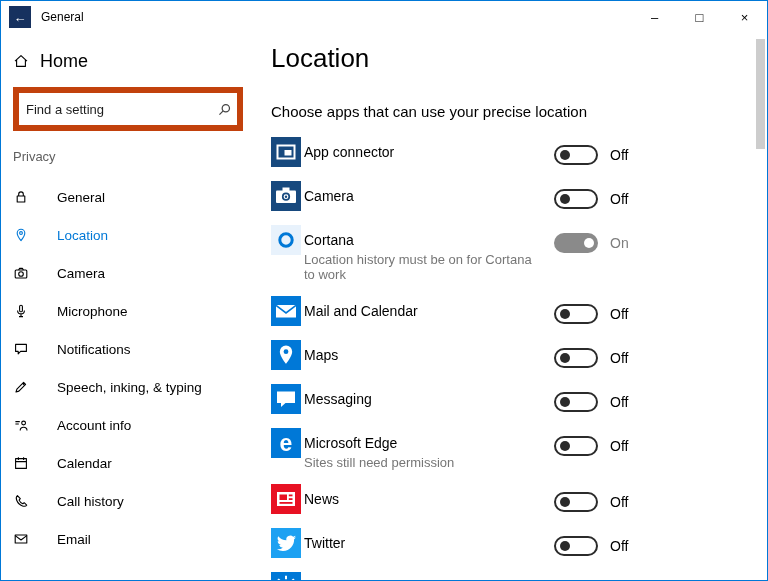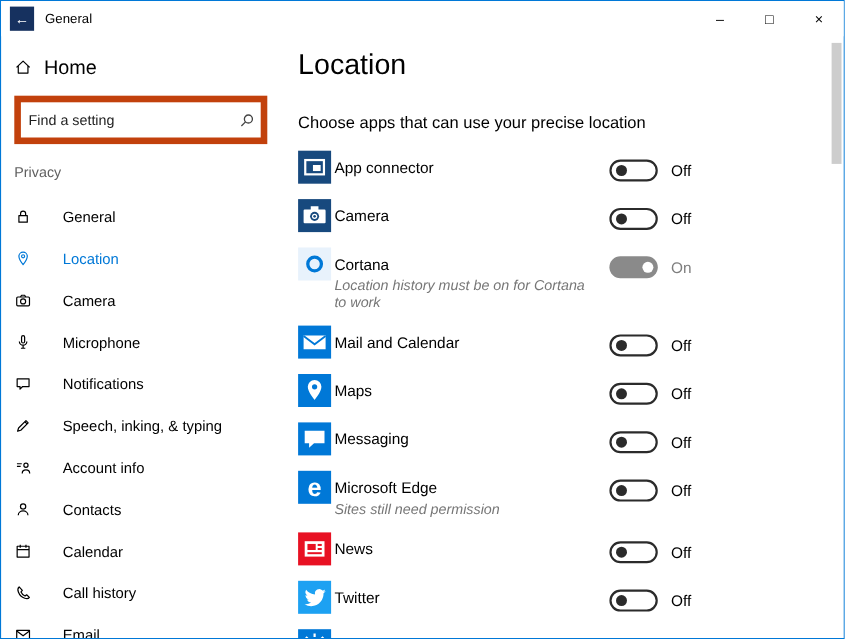--- a/index.html
+++ b/index.html
@@ -41,21 +41,21 @@
   
   .content { flex: 1; padding: 10px 0 0 16px; position: relative; overflow: hidden; }
   .page-title { font-size: 26px; font-weight: 300; line-height: 30px; }
   .page-subtitle { font-size: 15px; margin-top: 30px; line-height: 18px; }
   .apps { margin-top: 16px; }
   .app-row { display: flex; align-items: flex-start; margin-bottom: 14px; }
   .tile { width: 30px; height: 30px; flex: 0 0 30px; display: flex; align-items: center;
           justify-content: center; overflow: hidden; }
   .app-text { flex: 0 0 253px; width: 253px; padding-left: 3px; }
   .app-name { font-size: 14px; line-height: 20px; padding-top: 5px; }
-  .app-sub { font-size: 13px; color: #767676; line-height: 15px; margin-top: 2px; max-width: 238px; font-style: italic; }
+  .app-sub { font-size: 13px; color: #767676; line-height: 15px; margin-top: 2px; max-width: 238px; }
   .toggle-wrap { display: flex; align-items: center; margin-top: 8px; }
   .toggle { position: relative; width: 44px; height: 20px; border-radius: 10px; cursor: pointer; flex: 0 0 44px; }
   .toggle.off { border: 2px solid #2b2b2b; background: transparent; }
   .toggle.off::after { content: ""; position: absolute; left: 4px; top: 3px; width: 10px; height: 10px;
                        border-radius: 50%; background: #2b2b2b; }
   .toggle.on { background: #0078d7; }
   .toggle.on::after { content: ""; position: absolute; right: 4px; top: 5px; width: 10px; height: 10px;
                       border-radius: 50%; background: #fff; }
   .toggle.on.disabled { background: #8a8a8a; cursor: default; }
   .toggle-label { font-size: 14px; margin-left: 12px; color: #000; }
@@ -164,29 +164,20 @@
                 <path d="M2.4 4.6h4.4M2.4 7h3.4"></path>
                 <circle cx="10.6" cy="6" r="1.9"></circle>
                 <path d="M7.2 13.4c0-1.9 1.5-3.2 3.4-3.2s3.4 1.3 3.4 3.2"></path>
               </svg>
           </span>
           <span>Account info</span>
         </div>
         <div class="nav-item">
           <span class="nav-icon">
             <svg viewBox="0 0 16 16">
-                <circle cx="8" cy="5.4" r="2.4"></circle>
-                <path d="M3.6 13.4c0-2.4 2-3.9 4.4-3.9s4.4 1.5 4.4 3.9"></path>
-              </svg>
-          </span>
-          <span>Contacts</span>
-        </div>
-        <div class="nav-item">
-          <span class="nav-icon">
-            <svg viewBox="0 0 16 16">
                 <rect x="2.6" y="3.6" width="10.8" height="9.8"></rect>
                 <path d="M2.6 6.6h10.8M5.4 2.2v2.8M10.6 2.2v2.8"></path>
               </svg>
           </span>
           <span>Calendar</span>
         </div>
         <div class="nav-item">
           <span class="nav-icon">
             <svg viewBox="0 0 16 16">
                 <path d="M4.4 2.6c-1.2 1-1.4 2.8-.7 4.6 1 2.6 3.2 4.8 5.8 5.7 1.7.6 3.4.4 4.2-.8l-2.5-2.4-1.4 1.1c-1.6-.7-3-2.1-3.7-3.7l1.2-1.4Z"></path>

